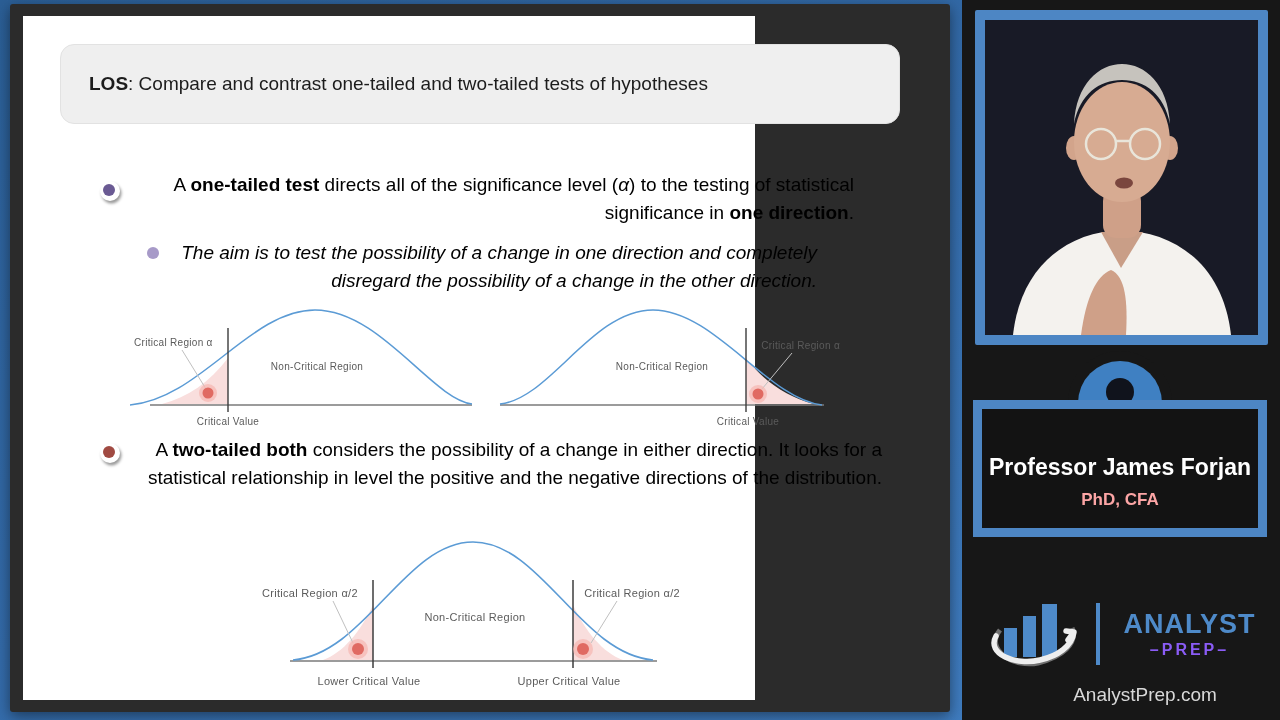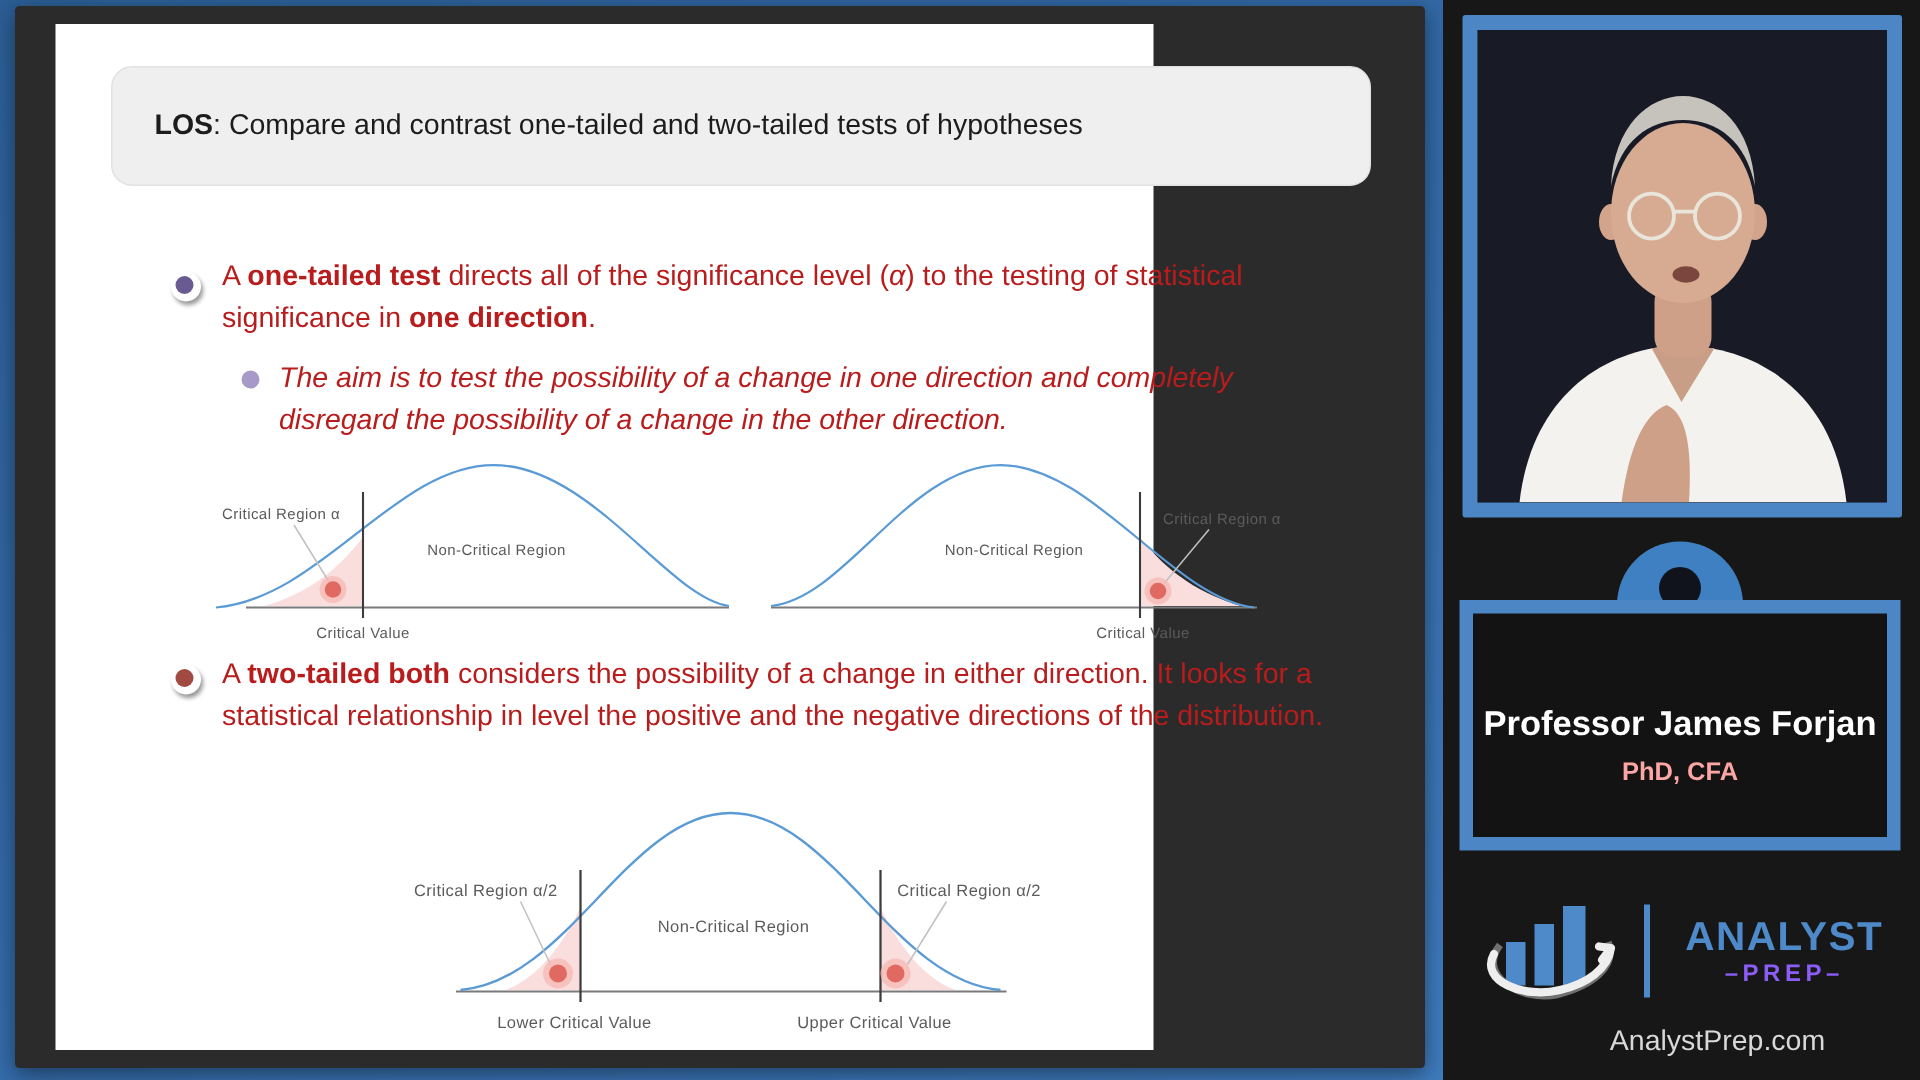--- a/index.html
+++ b/index.html
@@ -1,42 +1,42 @@
 <!DOCTYPE html>
 <html><head>
 <meta charset="utf-8">
 <style>
   * { margin:0; padding:0; box-sizing:border-box; }
   html,body { width:1280px; height:720px; overflow:hidden; }
   body { font-family:"Liberation Sans", sans-serif; background:linear-gradient(150deg,#2b5e95 0%,#336aa8 45%,#4280c4 100%); position:relative; }
 
   
   .slide-frame { position:absolute; left:10px; top:4px; width:940px; height:708px; background:#2b2b2b; border-radius:3px; box-shadow:0 4px 14px rgba(0,0,0,.45); }
-  .slide { position:absolute; left:27px; top:12px; width:732px; height:684px; background:#ffffff; }
+  .slide { position:absolute; left:13px; top:12px; width:732px; height:684px; background:#ffffff; }
   .los-box { position:absolute; left:37px; top:28px; width:840px; height:80px; background:#efefef; border:1px solid #e2e2e2; border-radius:14px; display:flex; align-items:center; padding-left:28px; font-size:19px; color:#1c1c1c; }
   .los-box b { font-weight:bold; }
-  .btext { font-size:19px; line-height:28px; color:#b91c1c; }
+  .btext { font-size:19px; line-height:28px; color:#000000;text-align:right; }
   .btext b { font-weight:bold; }
   .btext i { font-style:italic; }
   .marker-outer { position:absolute; width:20px; height:20px; border-radius:50%; background:#ffffff; box-shadow:1.5px 2.5px 3px rgba(0,0,0,.4); }
   .marker-inner { position:absolute; left:3px; top:3px; width:12px; height:12px; border-radius:50%; }
   .marker-sub { position:absolute; width:12px; height:12px; border-radius:50%; background:#a79ac8; }
   .b1-text { position:absolute; left:111px; top:155px; width:720px; }
   .sub-text { position:absolute; left:149px; top:223px; width:645px; font-size:19px;font-style:italic; }
   .b2-text { position:absolute; left:111px; top:420px; width:748px; }
   .diag { position:absolute; }
   .diag text { font-size:10px; fill:#5b5b5b; letter-spacing:.3px; }
   .diag-big text { font-size:11px; }
 
   
   .sidebar { position:absolute; left:962px; top:0; width:318px; height:720px; background:#171717; }
   .video { position:absolute; left:13px; top:10px; width:293px; height:335px; border:10px solid #4d86c4; border-radius:2px; background:#181a26; overflow:hidden; }
   .avatar-ring { position:absolute; left:106px; top:351px; width:104px; height:104px; border-radius:50%; background:#171717; }
   .avatar { position:absolute; left:10px; top:10px; width:84px; height:84px; border-radius:50%; background:#3f80c2; overflow:hidden; }
-  .prof-card { position:absolute; left:11px; top:400px; width:294px; height:167px; border:9px solid #4d86c4; background:#131313; display:flex; flex-direction:column; align-items:center; justify-content:center; padding-top:26px; }
+  .prof-card { position:absolute; left:11px; top:400px; width:294px; height:137px; border:9px solid #4d86c4; background:#131313; display:flex; flex-direction:column; align-items:center; justify-content:center; padding-top:26px; }
   .prof-name { color:#ffffff; font-weight:bold; font-size:23px; white-space:nowrap; }
   .prof-creds { color:#fca5a5; font-weight:bold; font-size:17px; margin-top:9px; }
   .logo { position:absolute; left:0; top:596px; width:318px; height:76px; display:flex; align-items:center; justify-content:center;gap:12px; }
   .logo-divider { width:4px; height:62px; background:#4e8ac9; margin:0 11px 0 6px; }
   .logo-text1 { color:#4e8ac9; font-weight:bold; font-size:27px; letter-spacing:1px; line-height:28px; }
   .logo-text2 { color:#8b5cf6; font-weight:bold; font-size:16px; letter-spacing:3px; text-align:center; margin-top:3px; }
   .website { position:absolute; left:0; top:684px; width:318px; text-align:center; color:#d8d8d8; font-size:19px;margin-left:24px; }
 </style>
 </head>
 <body>

